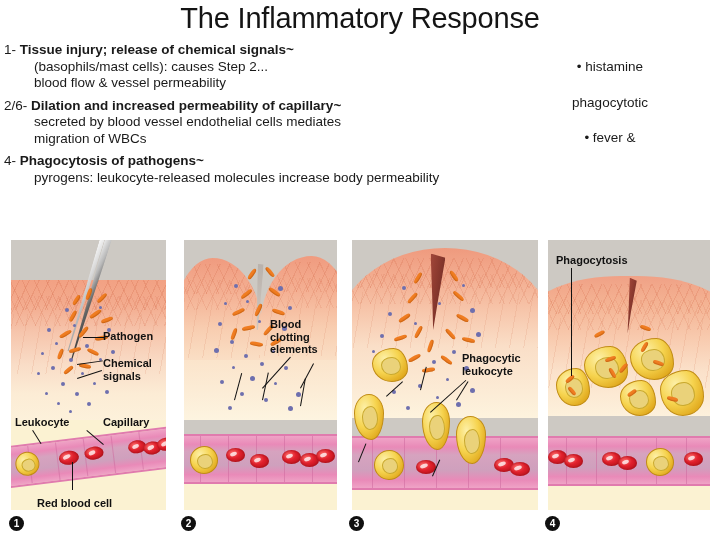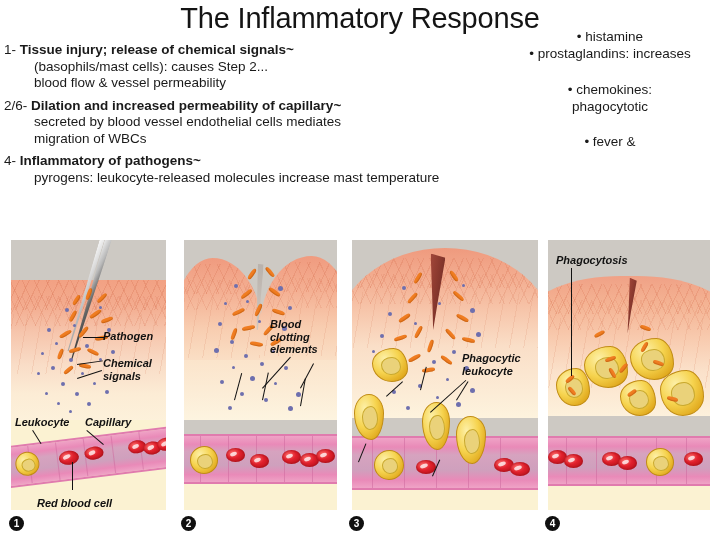--- a/index.html
+++ b/index.html
@@ -56,21 +56,21 @@
     line-height: 16.5px;
     padding-left: 30px;
     white-space: nowrap;
   }
   .gap-sm { height: 4px; }
 
   
   #right-body {
     position: absolute;
     left: 500px;
-    top: 28px;
+    top: 58px;
     width: 220px;
     text-align: center;
     font-size: 13.5px;
     line-height: 17px;
   }
   .rb-line { white-space: nowrap; }
   .rb-block { margin-bottom: 0px; }
   .rb-spacer-1 { height: 19px; }
   .rb-spacer-2 { height: 18px; }
 
@@ -233,21 +233,20 @@
 
   
   .plabel {
     position: absolute;
     font-family: "Liberation Sans", sans-serif;
     font-weight: bold;
     font-size: 11px;
     line-height: 12.5px;
     color: #111111;
     white-space: pre-line;
-    font-style: italic;
   }
   .leader {
     position: absolute;
     background: #111111;
     transform-origin: 0 0;
     height: 1px;
   }
 
   
   .step-badge {
@@ -290,35 +289,33 @@
     </div>
     <div class="step-sub">secreted by blood vessel endothelial cells mediates</div>
     <div class="step-sub">migration of WBCs</div>
   </div>
 
   <div class="gap-sm"></div>
 
   <div class="step">
     <div class="step-head">
       <span class="step-num">4-</span>
-      <span class="step-title">Inflammatory of pathogens~</span>
-    </div>
-    <div class="step-sub">pyrogens:  leukocyte-released molecules increase mast temperature</div>
+      <span class="step-title">Phagocytosis of pathogens~</span>
+    </div>
+    <div class="step-sub">pyrogens:  leukocyte-released molecules increase body permeability</div>
   </div>
 
 </div>
 
 <div id="right-body">
   <div class="rb-block">
     <div class="rb-line">• histamine</div>
-    <div class="rb-line">• prostaglandins: increases</div>
   </div>
   <div class="rb-spacer-1"></div>
   <div class="rb-block">
-    <div class="rb-line">• chemokines:</div>
     <div class="rb-line">phagocytotic</div>
   </div>
   <div class="rb-spacer-2"></div>
   <div class="rb-block">
     <div class="rb-line">• fever &amp;</div>
   </div>
 </div>
 
 <div id="figure-strip">
 
@@ -389,21 +386,21 @@
     </div>
 
     <div class="plabel" style="left:92px; top:90px;">Pathogen</div>
     <div class="leader" style="left:72px; top:97px; width:22px;"></div>
     <div class="plabel" style="left:92px; top:117px;">Chemical
 signals</div>
     <div class="leader" style="left:66px; top:124px; width:26px; transform:rotate(-8deg);"></div>
     <div class="leader" style="left:66px; top:138px; width:26px; transform:rotate(-18deg);"></div>
     <div class="plabel" style="left:4px; top:176px;">Leukocyte</div>
     <div class="leader" style="left:22px; top:190px; width:16px; transform:rotate(58deg);"></div>
-    <div class="plabel" style="left:74px; top:176px;">Capillary</div>
+    <div class="plabel" style="left:92px; top:176px;">Capillary</div>
     <div class="leader" style="left:76px; top:190px; width:22px; transform:rotate(40deg);"></div>
     <div class="plabel" style="left:26px; top:257px;">Red blood cell</div>
     <div class="leader" style="left:62px; top:222px; width:28px; transform:rotate(90deg);"></div>
   </div>
 
   <div class="panel panel-2">
     <div class="sky" style="height:36px;"></div>
 
     <div style="position:absolute; left:-14px; top:18px; width:92px; height:160px;
                 border-radius: 60% 70% 0 0 / 70% 58% 0 0;

